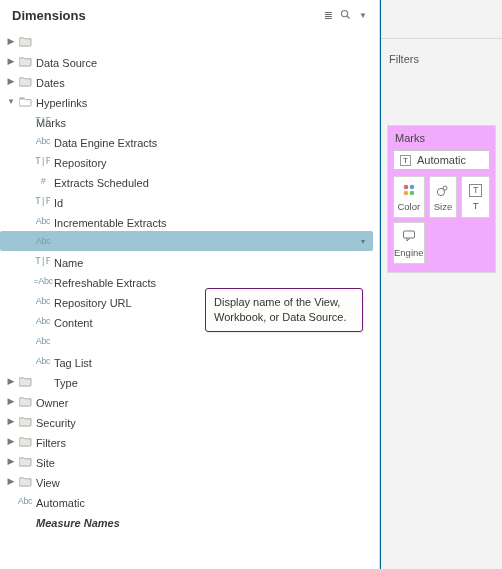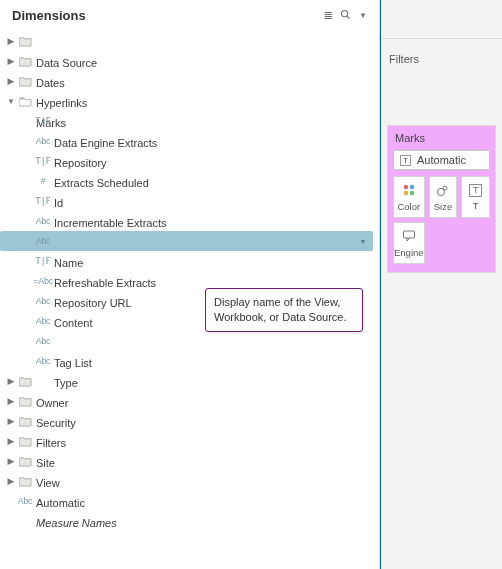--- a/index.html
+++ b/index.html
@@ -71,21 +71,21 @@
   .folder-icon, .type-icon {
     width: 18px;
     display:inline-flex;
     align-items:center;
     justify-content:center;
     font-size:10px;
   }
   .folder-icon svg { width:13px; height:11px; }
   .type-icon { color:#7a9aa7; font-family: Arial, sans-serif; font-size:9px; font-weight:normal; letter-spacing:-0.3px; }
   .label { padding-left: 2px; color:#3a3a3a;margin-top:44px; }
-  .italic { font-style: italic; }
+  .italic { font-style: italic; font-weight: bold; }
   .indent-0 { padding-left: 6px; }
   .indent-1 { padding-left: 24px; }
   .tooltip-box {
     position: absolute;
     top: 288px;
     left: 205px;
     width: 158px;
     background: #fdfdfb;
     border: 1px solid #701a75;
     border-radius: 3px;

